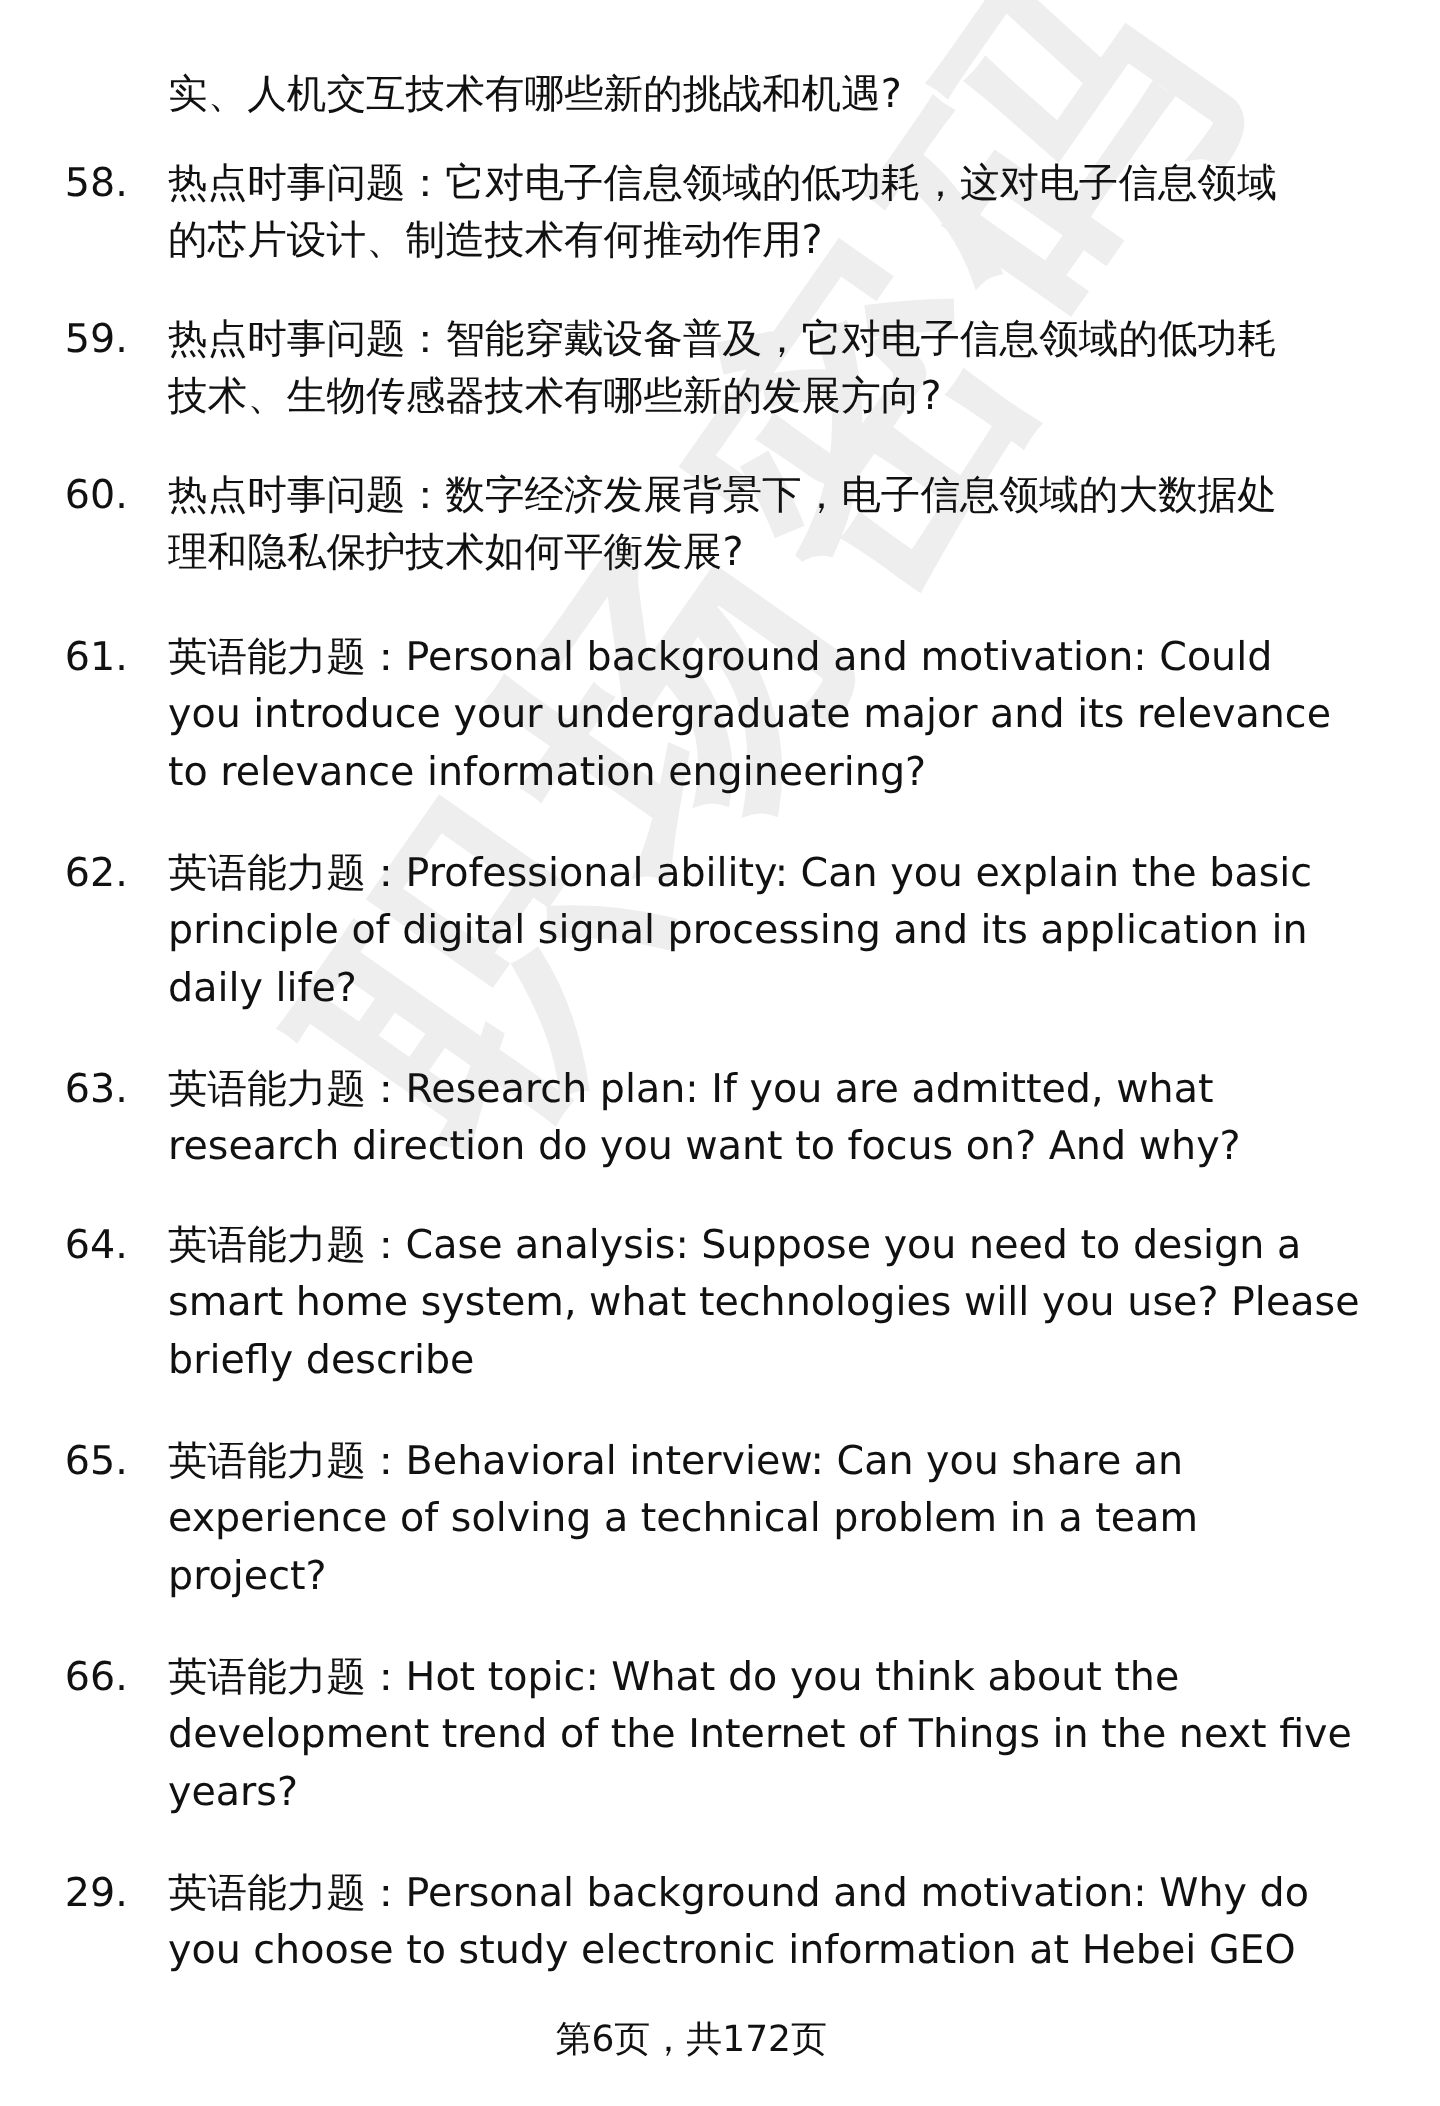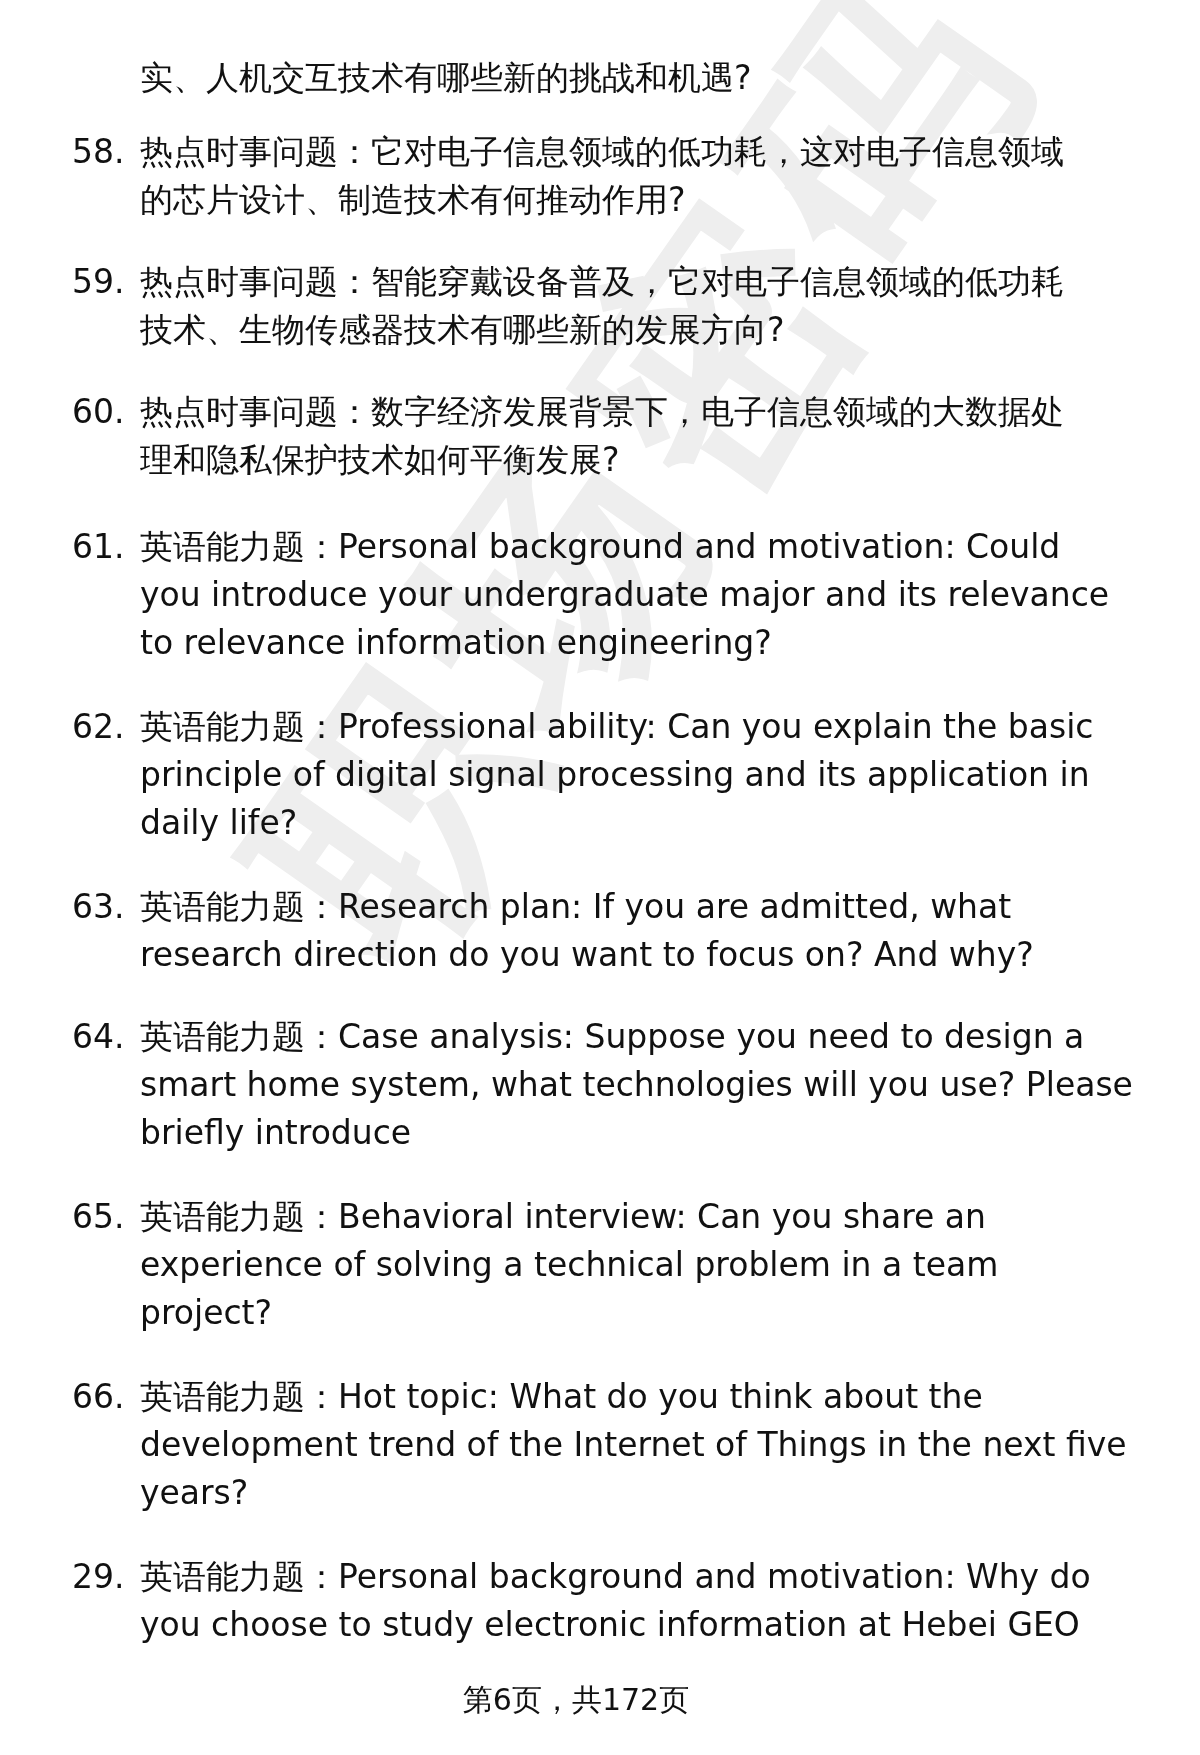--- a/index.html
+++ b/index.html
@@ -4,21 +4,21 @@
 <style>
   html, body { margin: 0; padding: 0; background: #ffffff; }
   body { width: 1200px; height: 1755px; position: relative; overflow: hidden;
          font-family: "DejaVu Sans", "Liberation Sans", sans-serif; color: #111111; }
   .page { position: absolute; left: 0; top: 0; width: 1200px; height: 1755px; }
   .watermark { position: absolute; left: 180px; top: 820px; width: 1100px;
                transform: rotate(-55deg); transform-origin: left top;
                font-size: 260px; color: #eeeeee; letter-spacing: 20px;
                white-space: nowrap; z-index: 0; pointer-events: none; font-weight: bold; }
   .line { position: absolute; font-size: 33px; line-height: 48px; white-space: nowrap; z-index: 1; }
-  .num { position: absolute; left: 72px; width: 66px; }
+  .num { position: absolute; left: 54px; width: 66px; }
   .txt { position: absolute; left: 140px; }
   .footer { position: absolute; left: 0; width: 1152px; top: 1676px; text-align: center;
             font-size: 30px; line-height: 48px; z-index: 1; }
 </style>
 </head>
 <body>
 
 <div class="page">
   <div class="watermark">职场密码</div>
 
@@ -81,21 +81,21 @@
   </div>
 
   <div class="line" style="top:1013px;width:1200px">
     <span class="num">64.</span>
     <span class="txt">英语能力题：Case analysis: Suppose you need to design a</span>
   </div>
   <div class="line" style="top:1061px;width:1200px">
     <span class="txt">smart home system, what technologies will you use? Please</span>
   </div>
   <div class="line" style="top:1109px;width:1200px">
-    <span class="txt">briefly introduce</span>
+    <span class="txt">briefly describe</span>
   </div>
 
   <div class="line" style="top:1193px;width:1200px">
     <span class="num">65.</span>
     <span class="txt">英语能力题：Behavioral interview: Can you share an</span>
   </div>
   <div class="line" style="top:1241px;width:1200px">
     <span class="txt">experience of solving a technical problem in a team</span>
   </div>
   <div class="line" style="top:1289px;width:1200px">

